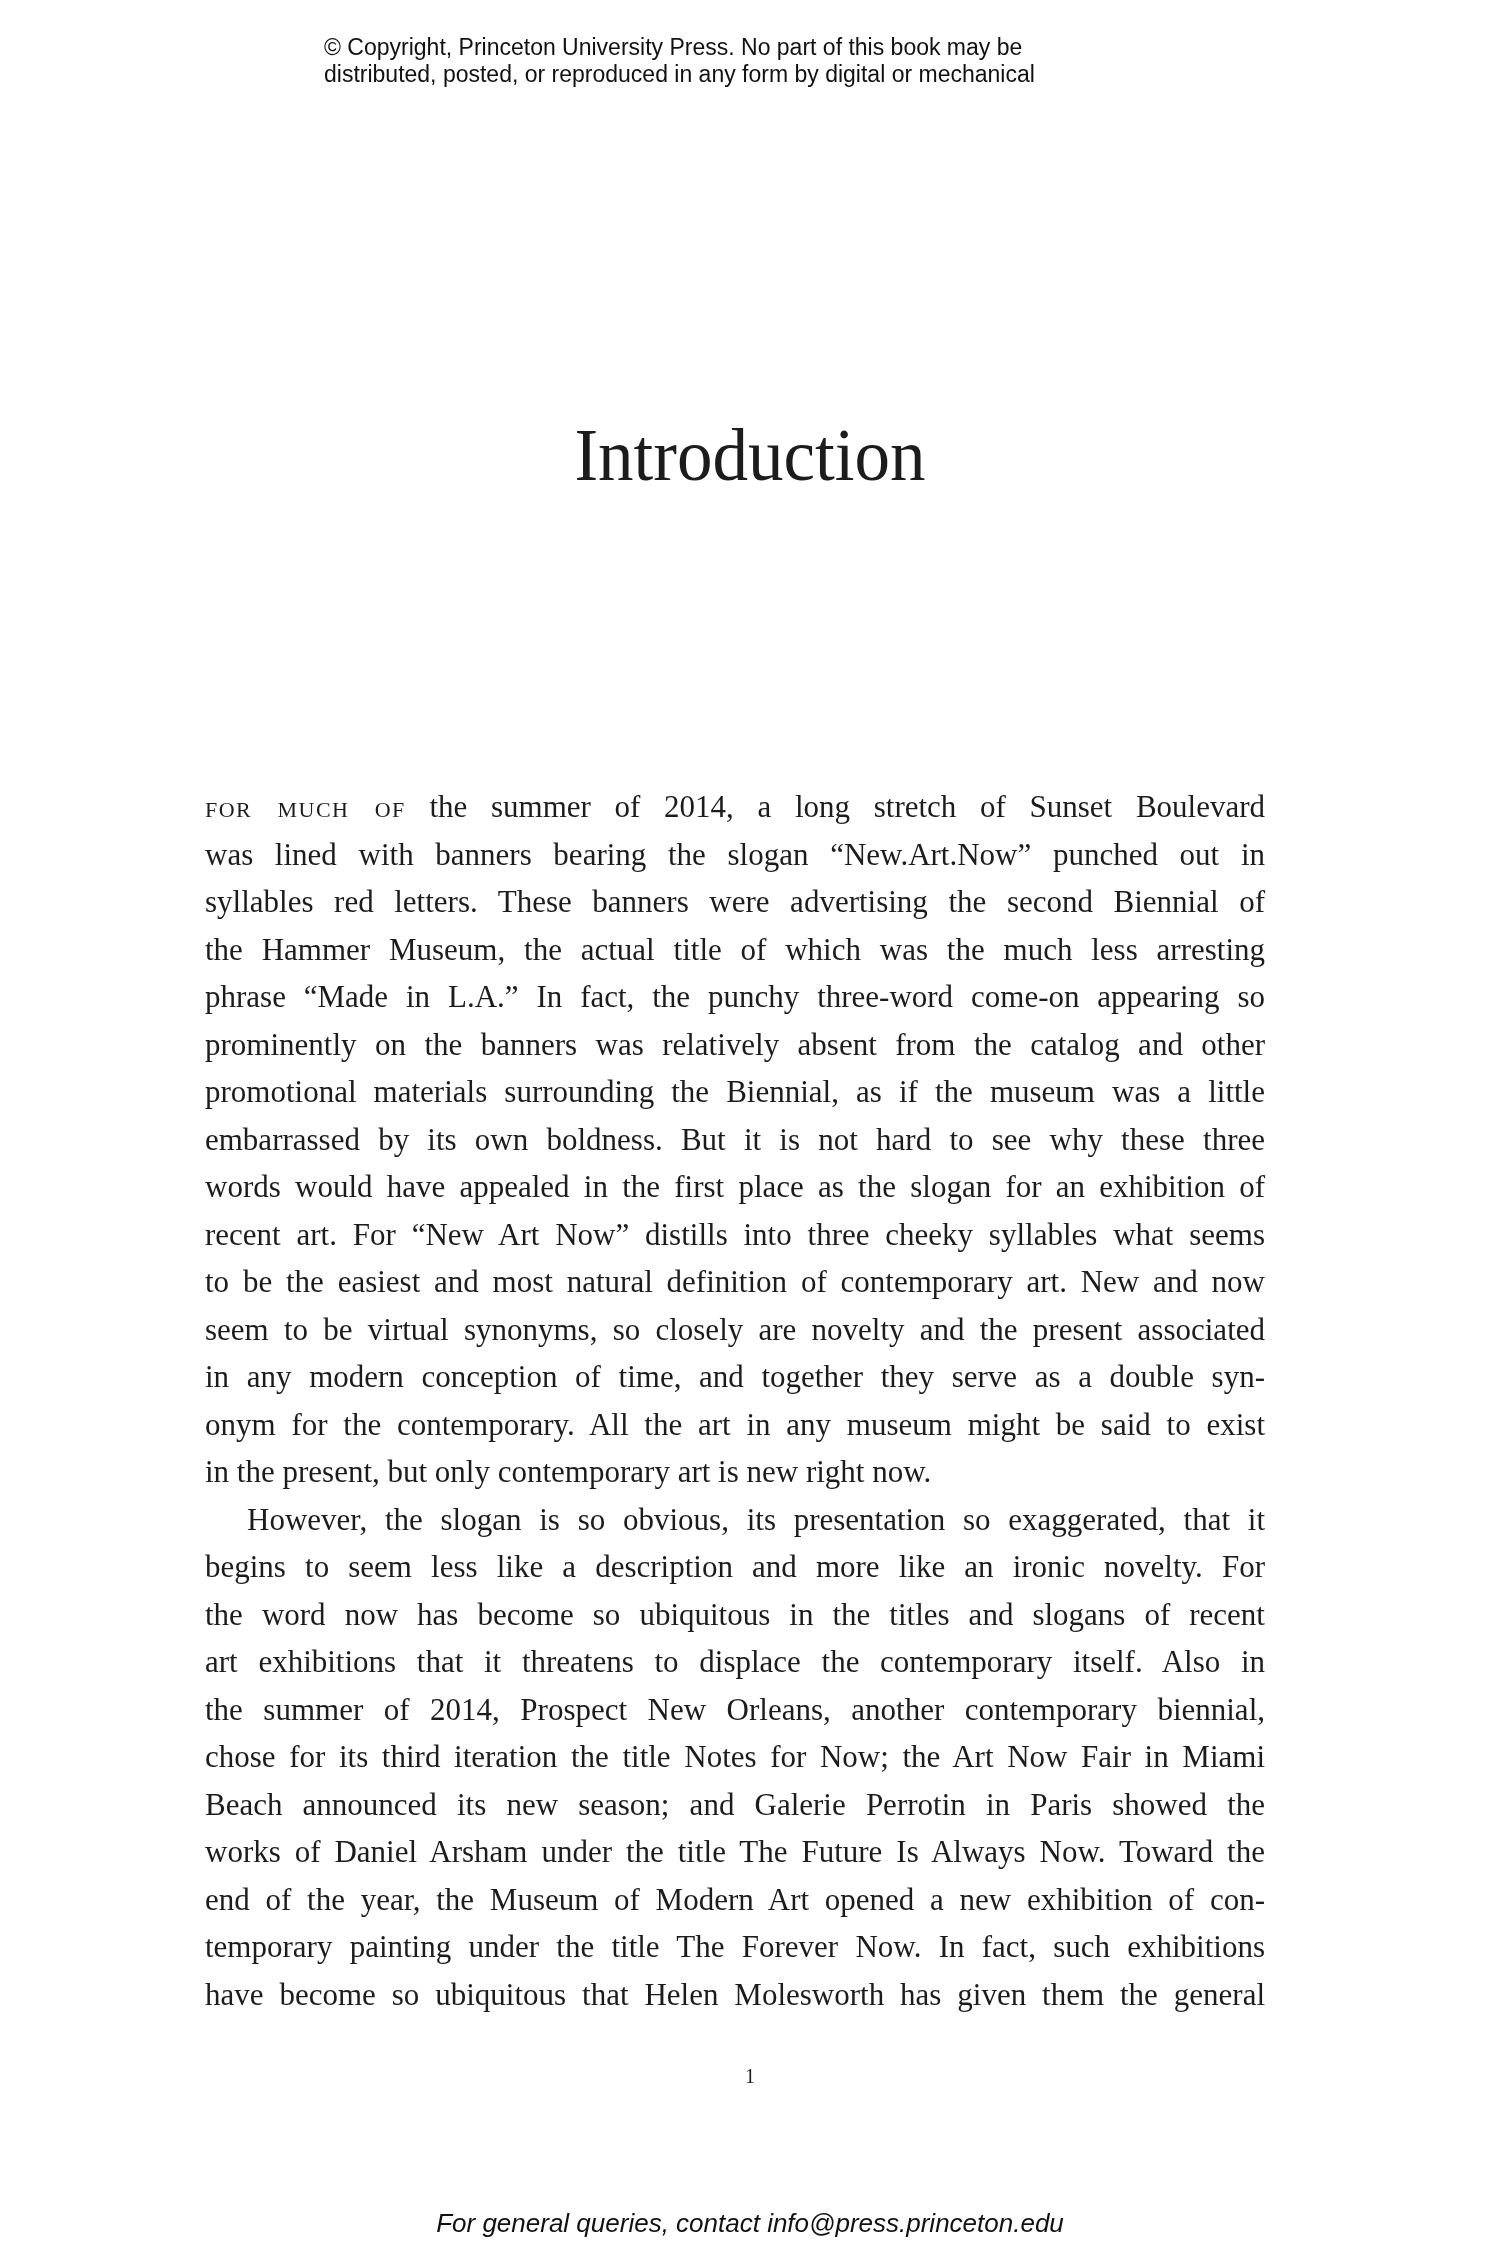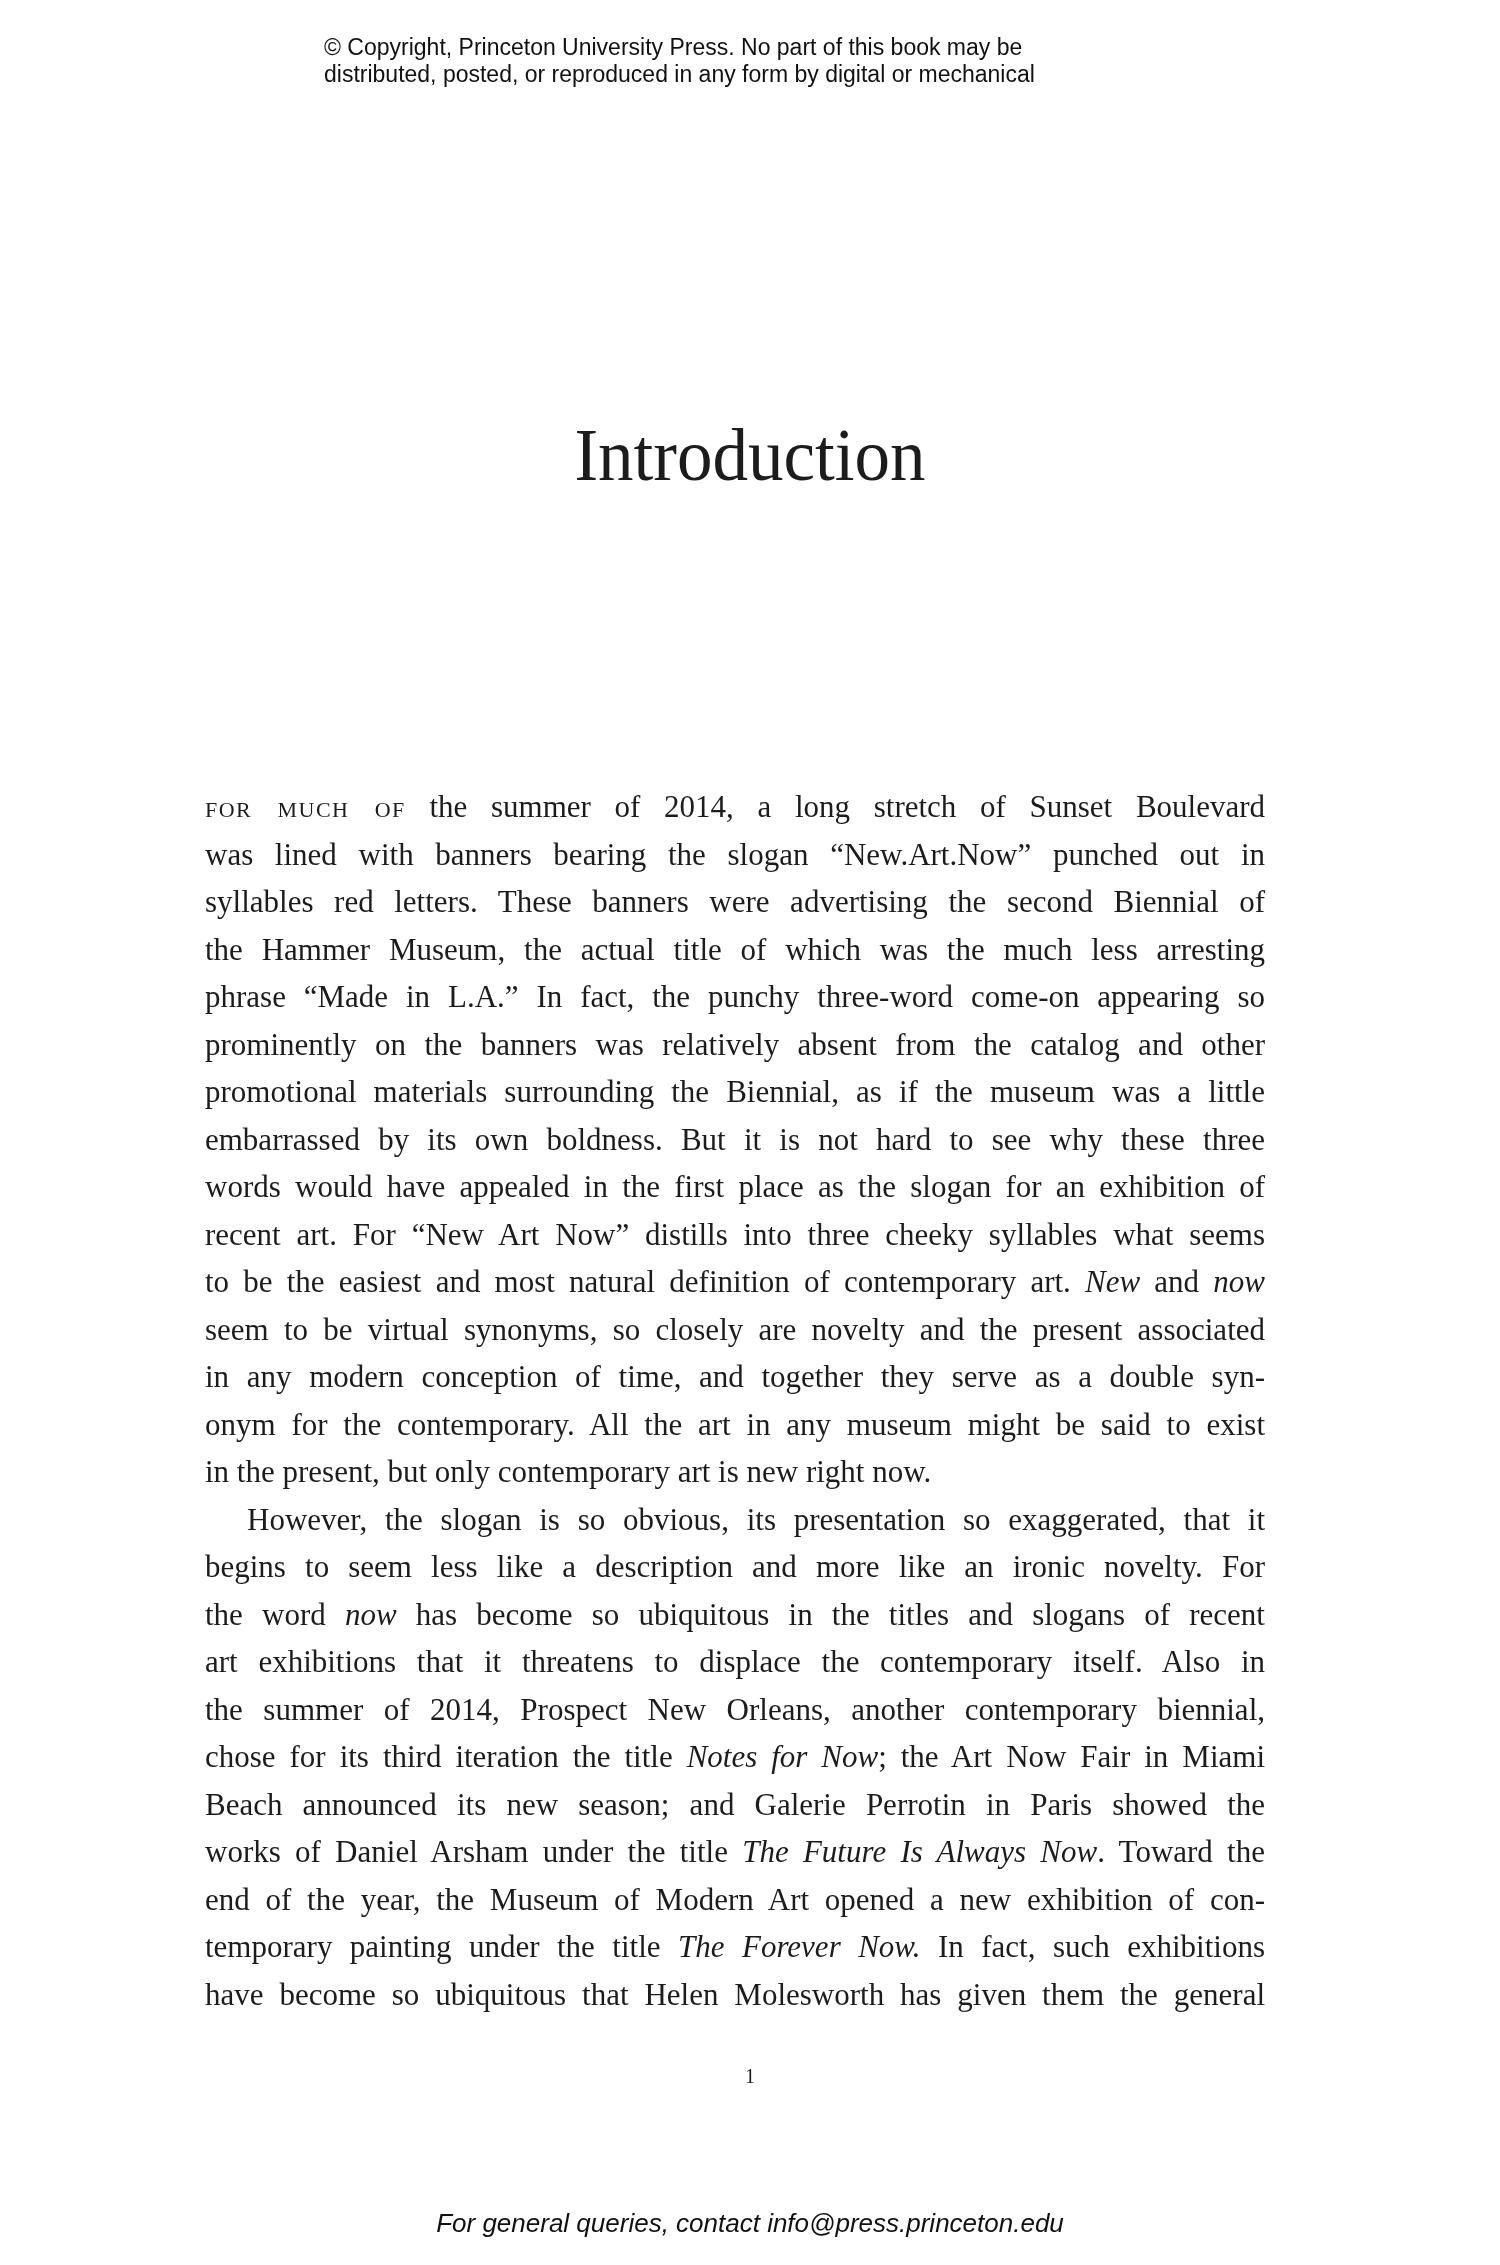--- a/index.html
+++ b/index.html
@@ -22,21 +22,21 @@
       position: absolute; left: 205px; top: 783px; width: 1060px;
       font-family: "Liberation Serif", serif; font-size: 31px; line-height: 47.5px; color: #1c1c1c;
     }
     .body-text .line {
       display: block; height: 47.5px; text-align: justify; text-align-last: justify; white-space: nowrap;
       overflow: visible;
     }
     .body-text .line.last { text-align-last: left; }
     .body-text .line.indent { padding-left: 42px; }
     .sc { font-variant: small-caps; letter-spacing: 1.5px; text-transform: lowercase; }
-    .it { font-style: italic; }
+    .it { }
 
     .page-number {
       position: absolute; left: 0; width: 1500px; top: 2064px; text-align: center;
       font-family: "Liberation Serif", serif; font-size: 20px; line-height: 24px; color: #1c1c1c;
     }
 
     .footer {
       position: absolute; left: 0; width: 1500px; top: 2207px; text-align: center;
       font-family: "Liberation Sans", sans-serif; font-size: 26px; line-height: 32px; color: #111; font-style: italic;
     }

